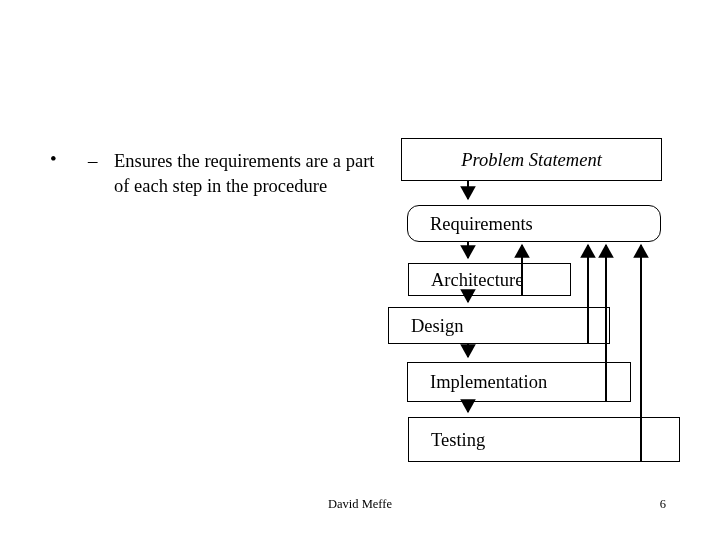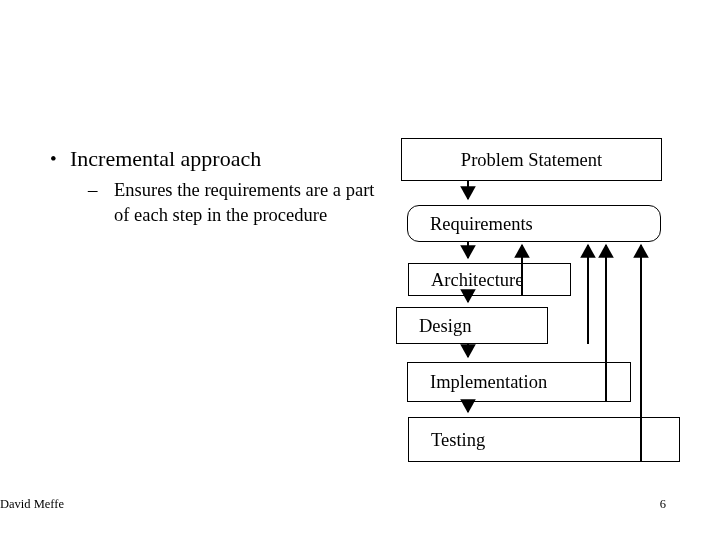--- a/index.html
+++ b/index.html
@@ -108,21 +108,21 @@
     height: 540px;
     pointer-events: none;
   }
 
   
   .footer-author {
     position: absolute;
     left: 0;
     top: 496px;
     width: 720px;
-    text-align: left;
+    text-align: center;
     font-size: 12.5px;
     line-height: 16px;
   }
   .footer-page {
     position: absolute;
     right: 54px;
     top: 496px;
     font-size: 12.5px;
     line-height: 16px;
     text-align: right;
@@ -131,49 +131,48 @@
 </head>
 <body>
 
 <div class="slide">
 
 
   <div class="body-col">
 
     <div class="bullet-l1">
       <span class="marker">•</span>
-      <span>Incremental approach</span>
     </div>
 
     <div class="bullet-l2">
       <span class="marker">–</span>
     </div>
 
     <div class="bullet-l2">
       <span class="marker">–</span>
       <span>Ensures the requirements are a part of each step in the procedure</span>
     </div>
 
   </div>
 
   <div class="diagram">
 
-    <div class="dbox center" style="left:401px; top:138px; width:261px; height:43px;">
+    <div class="dbox center" style="left:401px; top:138px; width:261px; height:43px;font-style:italic;">
       <span class="dlabel">Problem Statement</span>
     </div>
 
     <div class="dbox" style="left:407px; top:205px; width:254px; height:37px;border-radius:12px;">
       <span class="dlabel">Requirements</span>
     </div>
 
     <div class="dbox" style="left:408px; top:263px; width:163px; height:33px;">
       <span class="dlabel">Architecture</span>
     </div>
 
-    <div class="dbox" style="left:396px; top:307px; width:152px; height:37px;padding-left:8px;">
+    <div class="dbox" style="left:388px; top:307px; width:222px; height:37px;padding-left:8px;">
       <span class="dlabel">Design</span>
     </div>
 
     <div class="dbox" style="left:407px; top:362px; width:224px; height:40px;text-align:right;">
       <span class="dlabel">Implementation</span>
     </div>
 
     <div class="dbox" style="left:408px; top:417px; width:272px; height:45px;">
       <span class="dlabel">Testing</span>
     </div>

